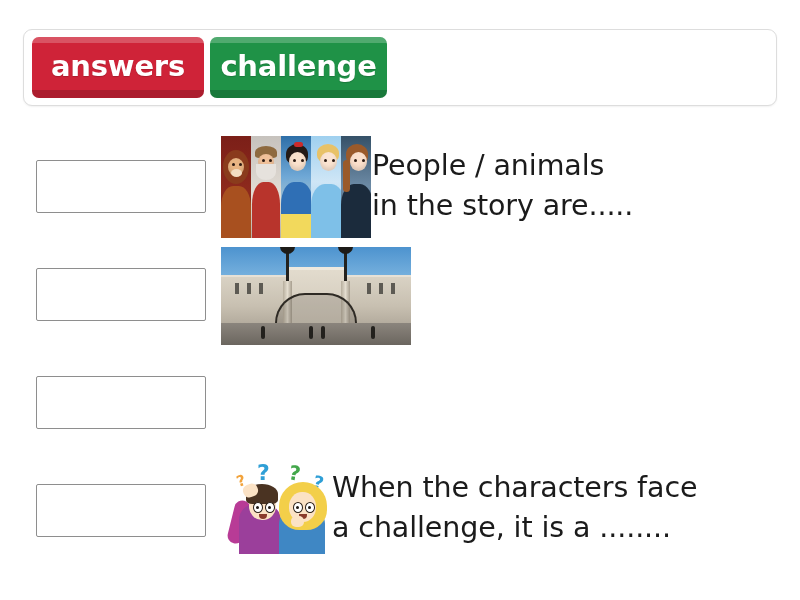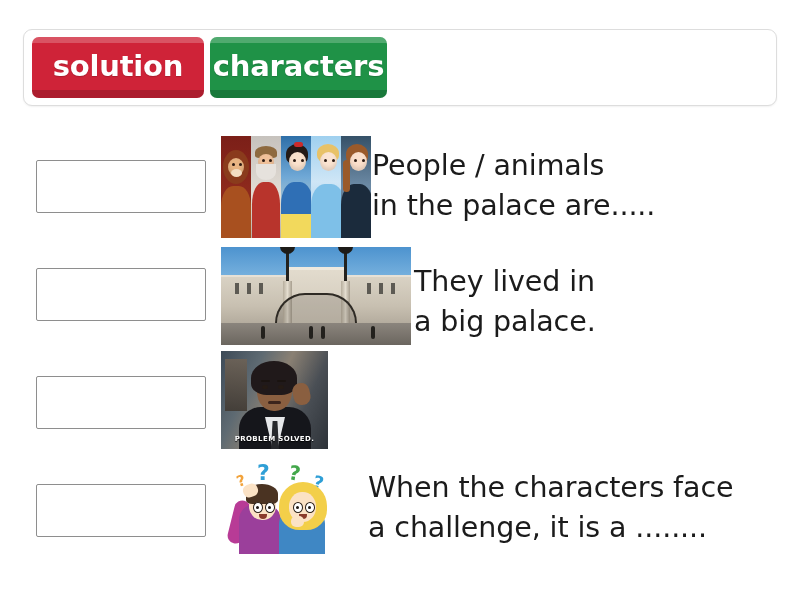--- a/index.html
+++ b/index.html
@@ -135,21 +135,21 @@
   .row-1 .row-media { width: 150px; height: 102px; top: 14px; }
   .row-1 .row-text  { left: 372px; top: 24px; }
 
   .row-2 .row-media { width: 190px; height: 98px; top: 17px; }
   .row-2 .row-text  { left: 414px; top: 32px; }
 
   .row-3 .row-media { width: 107px; height: 98px; top: 13px; }
   .row-3 .row-text  { left: 332px; top: 24px; }
 
   .row-4 .row-media { width: 128px; height: 96px; top: 12px; background: #ffffff; }
-  .row-4 .row-text  { left: 368px; top: 22px; }
+  .row-4 .row-text  { left: 332px; top: 22px; }
 
   
   .disney { position: relative; width: 100%; height: 100%; display: flex; }
   .dstrip { position: relative; flex: 1 1 0; height: 100%; overflow: hidden; }
   .d1 { background: linear-gradient(180deg,#7b1f18 0%,#8e2a1d 55%,#5e1710 100%); }
   .d2 { background: linear-gradient(180deg,#c6c2bd 0%,#e4ded6 60%,#b6afa6 100%); }
   .d3 { background: linear-gradient(180deg,#2e6fa8 0%,#6fa8d6 40%,#f2e6c8 100%); }
   .d4 { background: linear-gradient(180deg,#9fd0ef 0%,#cfe6f6 45%,#8ec4e8 100%); }
   .d5 { background: linear-gradient(180deg,#355168 0%,#6d8ba6 50%,#2c3f52 100%); }
   .face {
@@ -284,28 +284,28 @@
 
 <div id="stage">
 
   <div class="tile-tray">
     <div class="tiles-row">
 
 
       <div class="tile tile-solution">
         <span class="cap"></span>
         <span class="base"></span>
-        <span class="txt">solution</span>
+        <span class="txt">answers</span>
       </div>
 
 
       <div class="tile tile-characters">
         <span class="cap"></span>
         <span class="base"></span>
-        <span class="txt">characters</span>
+        <span class="txt">challenge</span>
       </div>
 
     </div>
   </div>
 
   <div class="rows">
 
     <div class="row row-1">
       <div class="drop-box"></div>
 
@@ -349,21 +349,21 @@
             <div class="an-braid"></div>
             <div class="hair an-hair"></div>
             <div class="face an-face"></div>
             <div class="eye" style="left:13px;top:23px"></div>
             <div class="eye" style="left:21px;top:23px"></div>
           </div>
         </div>
       </div>
 
       <div class="row-text">People / animals
-in the palace are.....</div>
+in the story are.....</div>
     </div>
 
     <div class="row row-2">
       <div class="drop-box"></div>
 
       <div class="row-media">
         <div class="palace">
           <div class="palace-building"></div>
           <div class="palace-center"></div>
           <div class="palace-win" style="left:14px"></div>
@@ -378,45 +378,25 @@
           <div class="lamp" style="left:123px"></div>
           <div class="palace-gate"></div>
           <div class="palace-ground"></div>
           <div class="bollard" style="left:40px"></div>
           <div class="bollard" style="left:88px"></div>
           <div class="bollard" style="left:100px"></div>
           <div class="bollard" style="left:150px"></div>
         </div>
       </div>
 
-      <div class="row-text">They lived in
-a big palace.</div>
     </div>
 
     <div class="row row-3">
       <div class="drop-box"></div>
 
-      <div class="row-media">
-        <div class="meme">
-          <div class="meme-bg"></div>
-          <div class="meme-shelf"></div>
-          <div class="meme-suit"></div>
-          <div class="meme-shirt"></div>
-          <div class="meme-tie"></div>
-          <div class="meme-face"></div>
-          <div class="meme-hair"></div>
-          <div class="meme-brow" style="left:40px"></div>
-          <div class="meme-brow" style="left:56px"></div>
-          <div class="meme-eye" style="left:41px"></div>
-          <div class="meme-eye" style="left:57px"></div>
-          <div class="meme-mouth"></div>
-          <div class="meme-hand"></div>
-          <div class="meme-cap">PROBLEM SOLVED.</div>
-        </div>
-      </div>
 
     </div>
 
     <div class="row row-4">
       <div class="drop-box"></div>
 
       <div class="row-media">
         <div class="confused">
           <div class="qmark q1">?</div>
           <div class="qmark q2">?</div>

